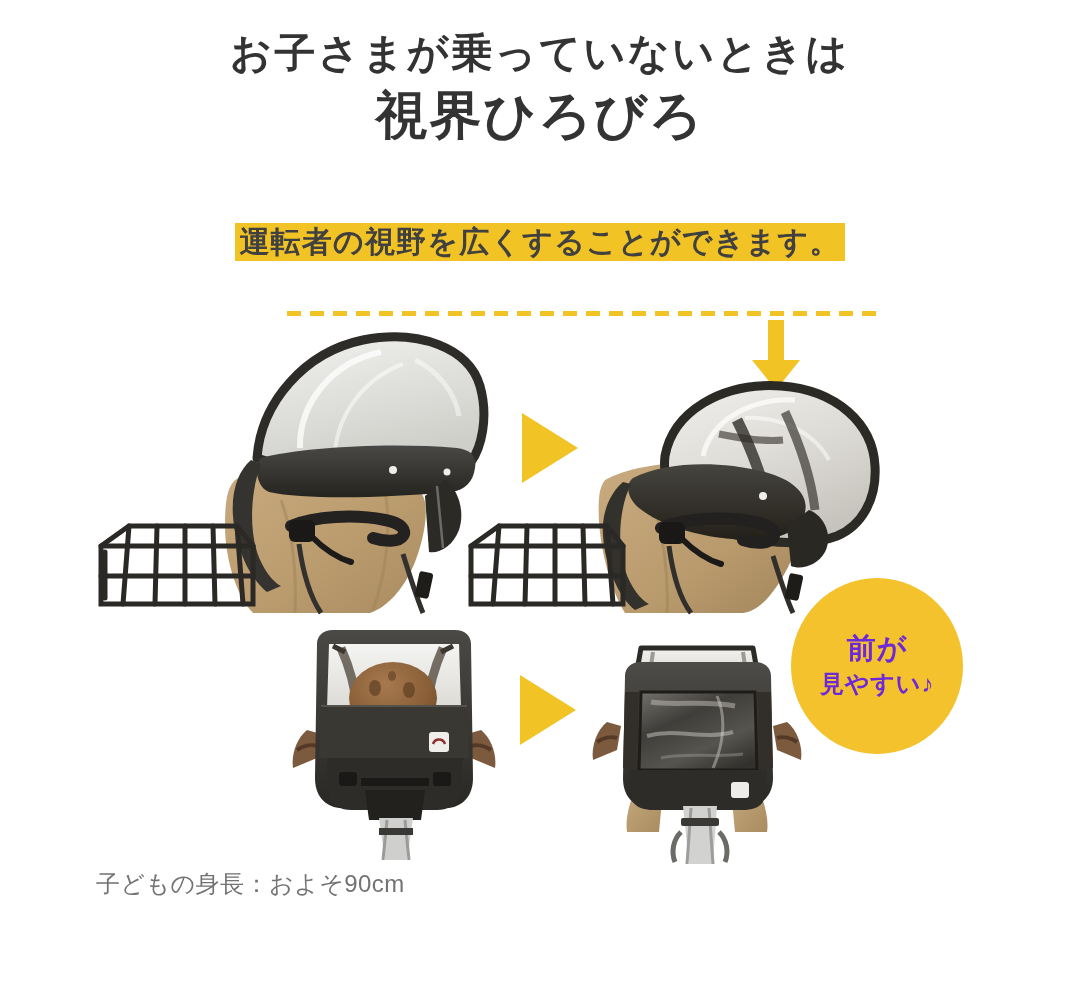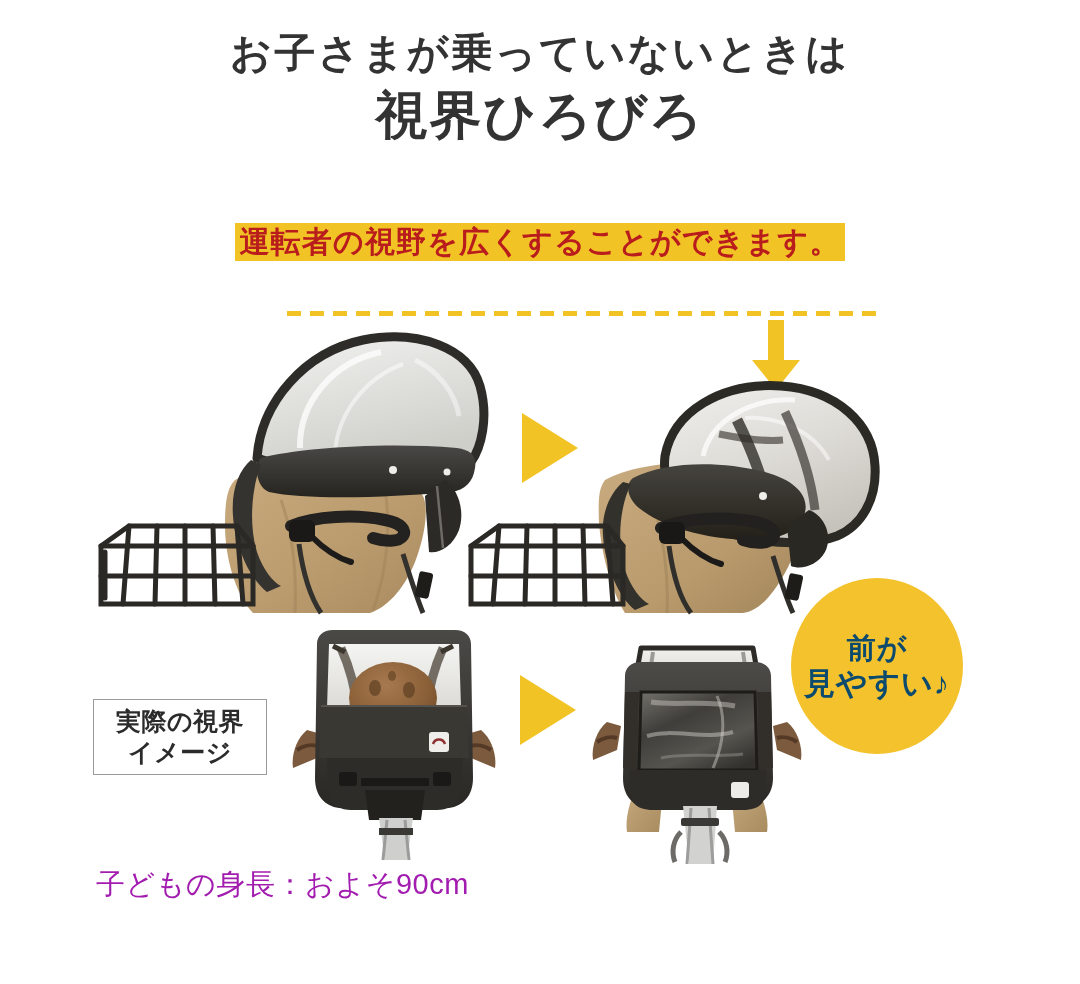--- a/index.html
+++ b/index.html
@@ -22,21 +22,21 @@
   .headline-1{top:28px;font-size:41px;line-height:50px;}
   .headline-2{top:84px;font-size:52px;line-height:62px;letter-spacing:.04em;}
 
   
   .sub{
     position:absolute;left:0;width:1080px;text-align:center;
     font-size:30px;line-height:44px;color:#3a3a3a;letter-spacing:.04em;
   }
   .sub-1{top:172px;}
   .sub-2{top:220px;font-weight:bold;}
-  .hl{background:#f2c325;padding:2px 4px 3px 4px;color:#b91c1c;}
+  .hl{background:#f2c325;padding:2px 4px 3px 4px;color:#404040;}
 
   
   .dashline{
     position:absolute;left:287px;top:311px;width:592px;height:5px;
     background-image:linear-gradient(to right,#f2c325 0 14px,rgba(0,0,0,0) 14px 23px);
     background-size:23px 5px;background-repeat:repeat-x;
   }
 
   
   .down-arrow{position:absolute;left:748px;top:320px;width:56px;height:72px;}
@@ -46,37 +46,37 @@
     border-top:35px solid transparent;border-bottom:35px solid transparent;
     border-left:56px solid #f2c325;}
   .tri-1{left:522px;top:413px;}
   .tri-2{left:520px;top:675px;}
 
   
   .badge{
     position:absolute;left:791px;top:578px;width:172px;height:176px;
     background:#f3c22c;border-radius:50%;
     display:flex;flex-direction:column;align-items:center;justify-content:center;
-    color:#0c4a6e;font-weight:bold;text-align:center;
+    color:#6d28d9;font-weight:bold;text-align:center;
     font-size:29px;line-height:36px;letter-spacing:.03em;
   }
-  .badge-l2{font-size:31px;}
+  .badge-l2{font-size:24px;}
 
   
   .viewbox{
     position:absolute;left:93px;top:699px;width:172px;height:74px;
     border:1px solid #9a9a9a;background:#ffffff;
     display:flex;flex-direction:column;align-items:center;justify-content:center;
     font-weight:bold;font-size:25px;line-height:31px;color:#2b2b2b;letter-spacing:.02em;
   }
 
   
   .note{
     position:absolute;left:96px;top:866px;width:700px;
-    font-size:29px;line-height:36px;color:#a21caf;letter-spacing:.02em;
+    font-size:24px;line-height:36px;color:#737373;letter-spacing:.02em;
   }
 
   
   .photo{position:absolute;}
   .ph-tl{left:85px;top:330px;width:415px;height:285px;}
   .ph-tr{left:465px;top:360px;width:420px;height:255px;}
   .ph-bl{left:283px;top:622px;width:222px;height:240px;}
   .ph-br{left:585px;top:636px;width:225px;height:230px;}
   .photo svg{display:block;width:100%;height:100%;}
 </style>
@@ -356,22 +356,18 @@
       <path d="M96 196 C88 204 86 216 90 226" stroke="#6d6b68" stroke-width="5" fill="none"></path>
       <path d="M134 196 C142 204 144 216 140 226" stroke="#6d6b68" stroke-width="5" fill="none"></path>
     </svg>
   </div>
 
   <div class="badge">
     <div>前が</div>
     <div class="badge-l2">見やすい♪</div>
   </div>
 
-  <div class="viewbox">
-    <div>実際の視界</div>
-    <div>イメージ</div>
-  </div>
 
   <div class="note">
     <div>子どもの身長：およそ90cm</div>
   </div>
 
 </div>
 
 </body></html>

